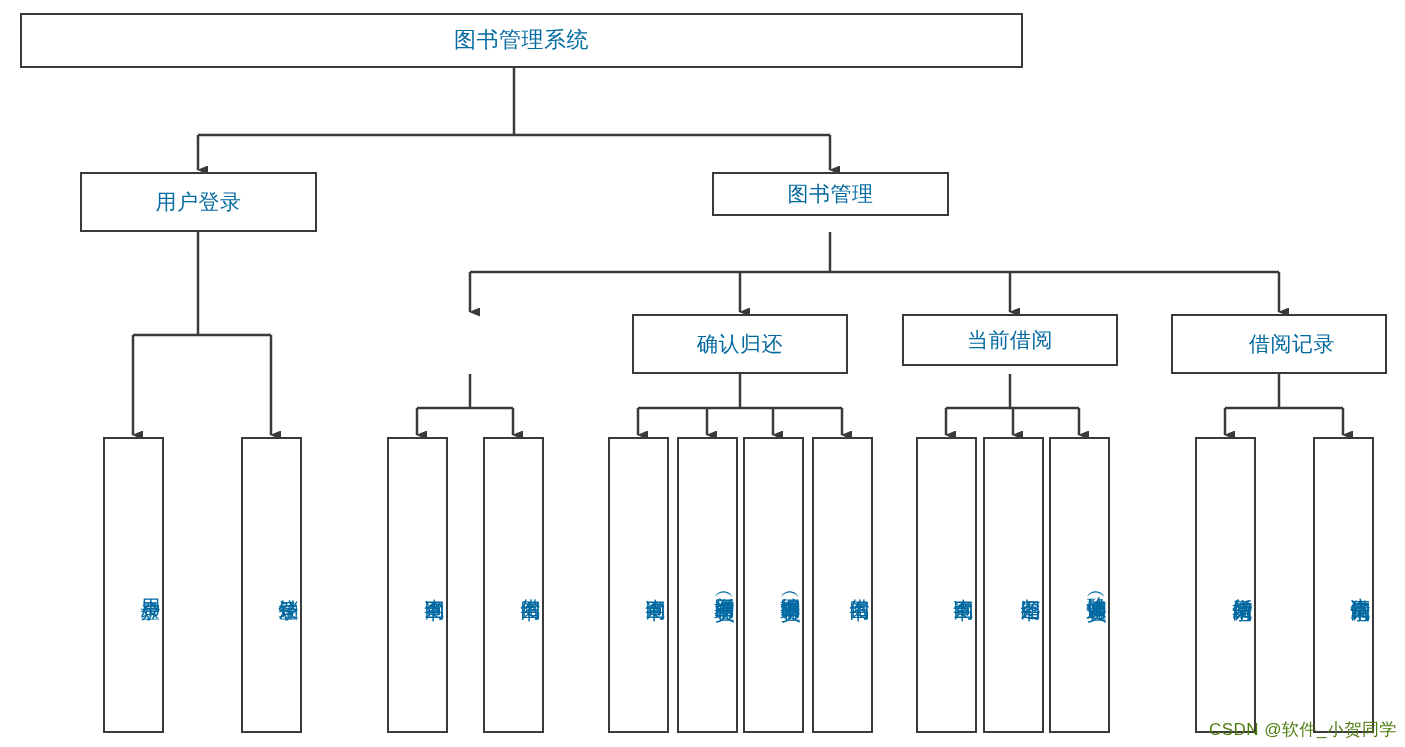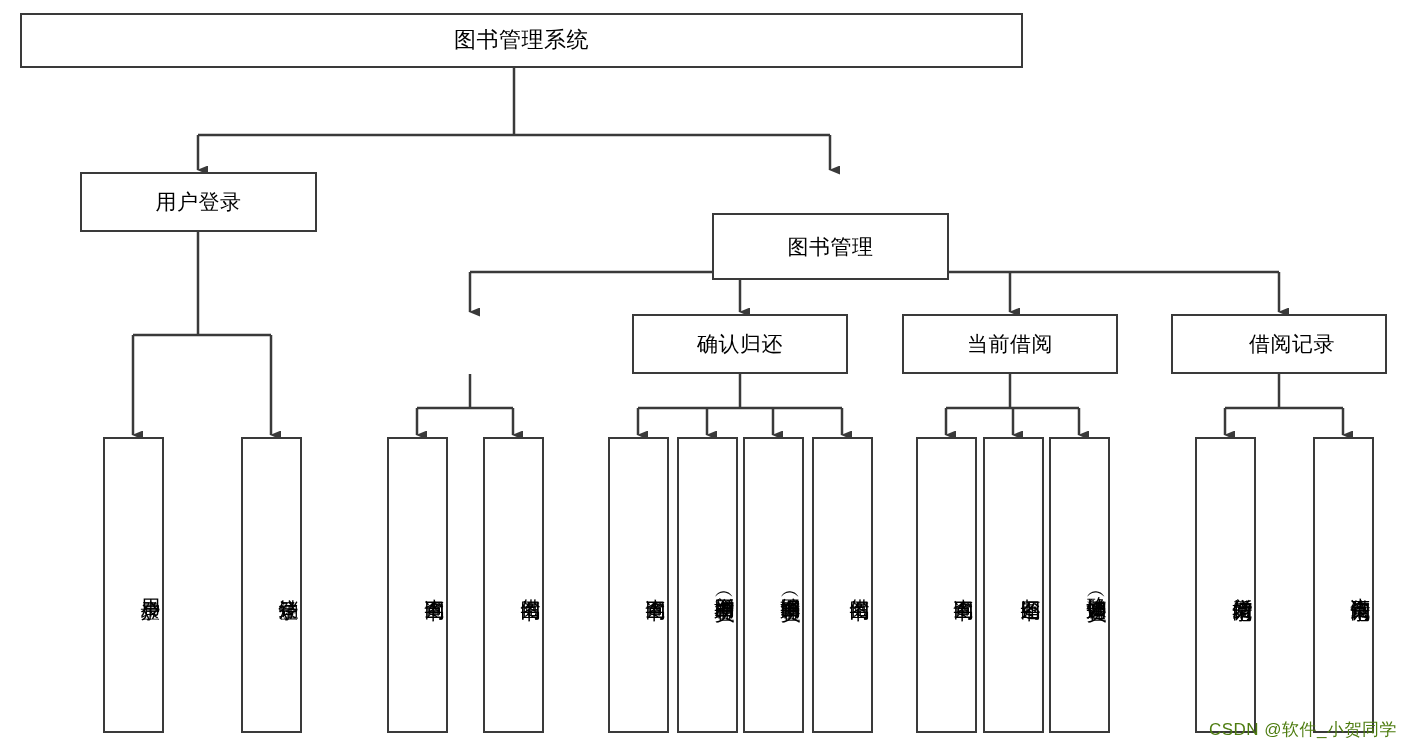--- a/index.html
+++ b/index.html
@@ -27,21 +27,21 @@
   }
   .node {
     position: absolute;
     box-sizing: border-box;
     background: #ffffff;
     border: 2.5px solid #3a3a3a;
     display: flex;
     align-items: center;
     justify-content: center;
     text-align: center;
-    color: #000000;
+    color: #0369a1;
     font-size: 21px;
     line-height: 1.12;
     letter-spacing: 0.5px;
   }
   .node.vertical {
     writing-mode: vertical-rl;
     text-orientation: upright;
     font-size: 20px;
     line-height: 1.18;
     letter-spacing: 1px;
@@ -106,24 +106,24 @@
         <line x1="1279" y1="374" x2="1279" y2="408"></line>
         <line x1="1225" y1="408" x2="1343" y2="408"></line>
         <line x1="1225" y1="408" x2="1225" y2="435" marker-end="url(#arrowhead)"></line>
         <line x1="1343" y1="408" x2="1343" y2="435" marker-end="url(#arrowhead)"></line>
       </g>
   </svg>
 
   <div class="node root" style="left: 20px; top: 13px; width: 1003px; height: 55px;">图书管理系统</div>
 
   <div class="node" style="left: 80px; top: 172px; width: 237px; height: 60px;">用户登录</div>
-  <div class="node" style="left: 712px; top: 172px; width: 237px; height: 67px; margin-top: 41px;">图书管理</div>
+  <div class="node" style="left: 712px; top: 172px; width: 237px; height: 44px;">图书管理</div>
 
   <div class="node" style="left: 632px; top: 314px; width: 216px; height: 60px;">确认归还</div>
-  <div class="node" style="left: 902px; top: 314px; width: 216px; height: 60px;">当前借阅</div>
+  <div class="node" style="left: 902px; top: 314px; width: 216px; height: 52px;">当前借阅</div>
   <div class="node" style="left: 1171px; top: 314px; width: 216px; height: 60px; padding-left: 26px;">借阅记录</div>
 
   <div class="node vertical" style="left: 103px; top: 437px; width: 61px; height: 296px;">用户登录</div>
   <div class="node vertical" style="left: 241px; top: 437px; width: 61px; height: 296px;">注销登录</div>
   <div class="node vertical" style="left: 387px; top: 437px; width: 61px; height: 296px;">查询图书</div>
   <div class="node vertical" style="left: 483px; top: 437px; width: 61px; height: 296px;">借阅图书</div>
   <div class="node vertical" style="left: 608px; top: 437px; width: 61px; height: 296px;">查询图书</div>
   <div class="node vertical" style="left: 677px; top: 437px; width: 61px; height: 296px;">新增图书（管理员）</div>
   <div class="node vertical" style="left: 743px; top: 437px; width: 61px; height: 296px;">编辑图书（管理员）</div>
   <div class="node vertical" style="left: 812px; top: 437px; width: 61px; height: 296px;">借阅图书</div>

